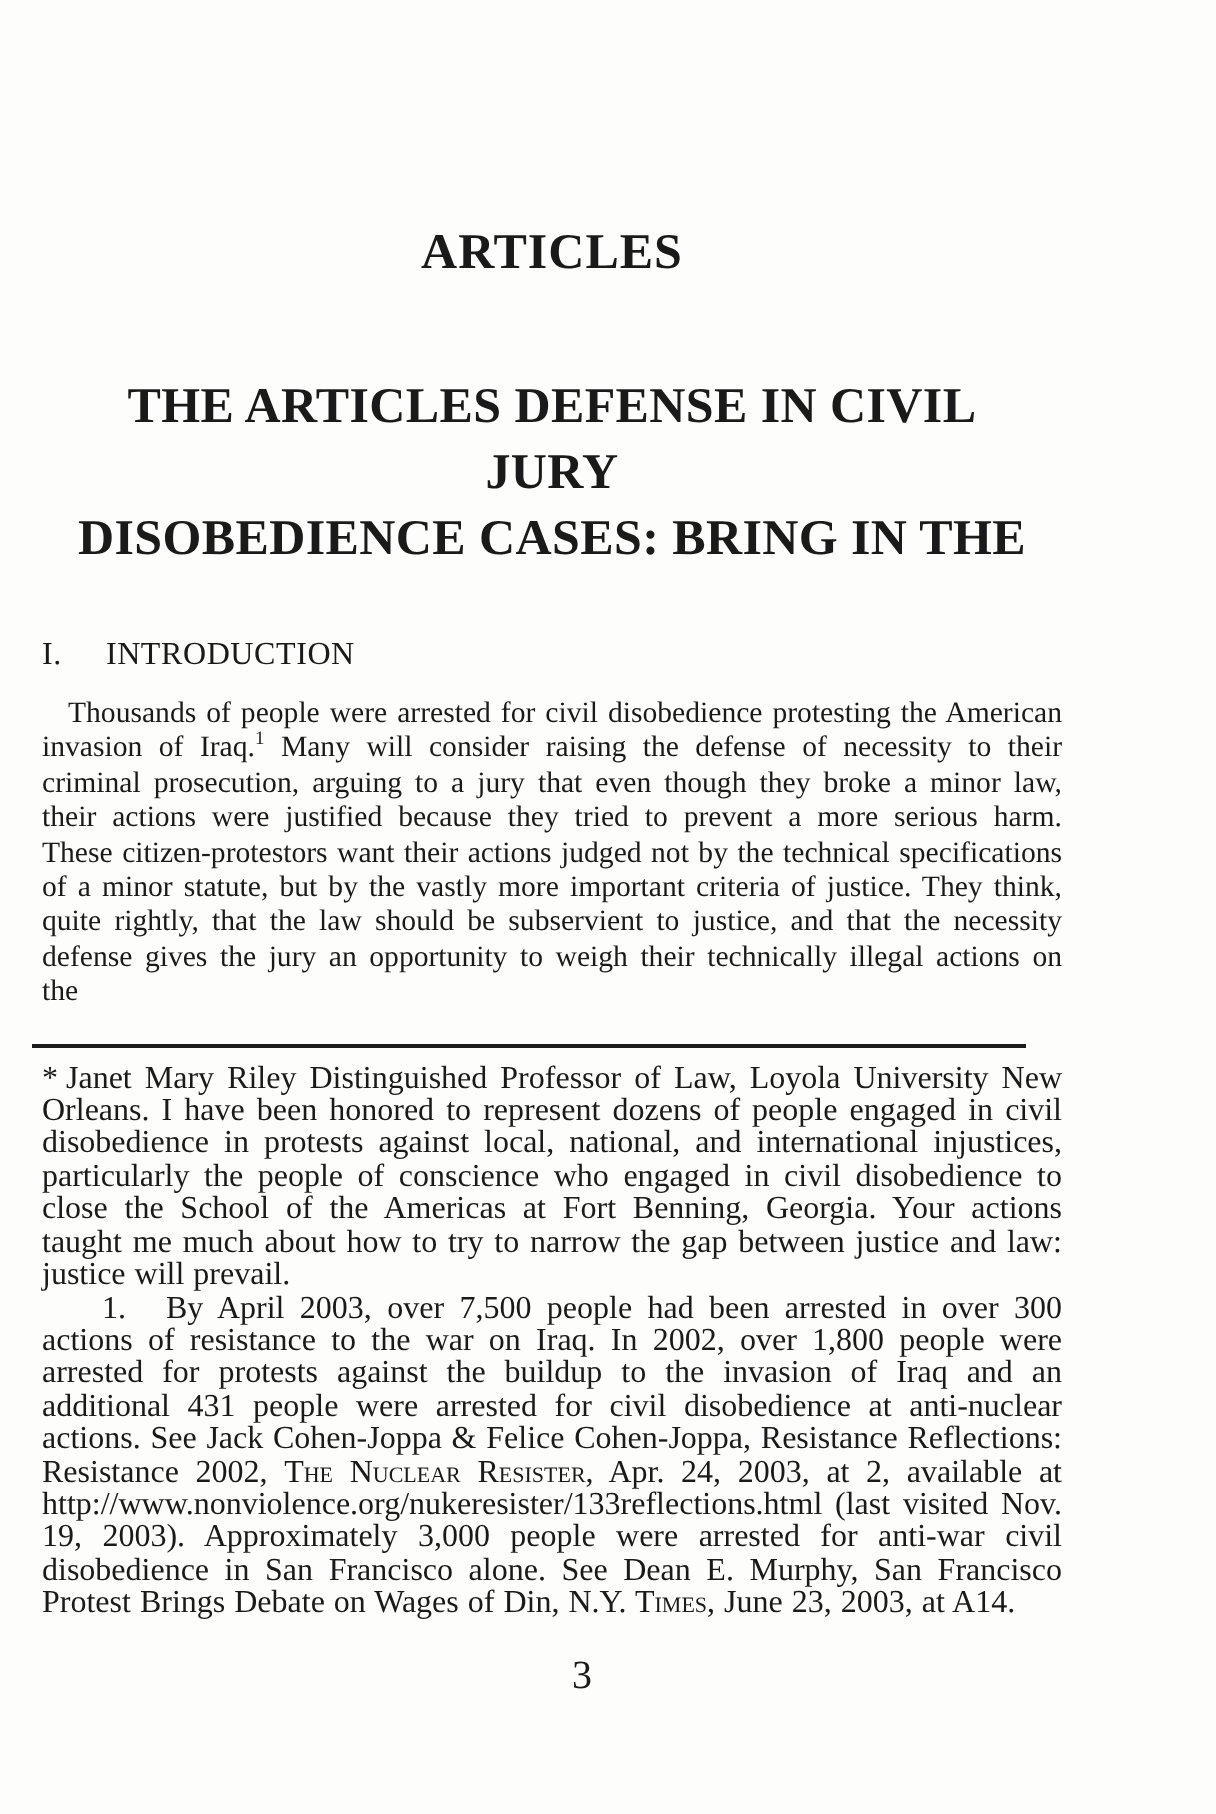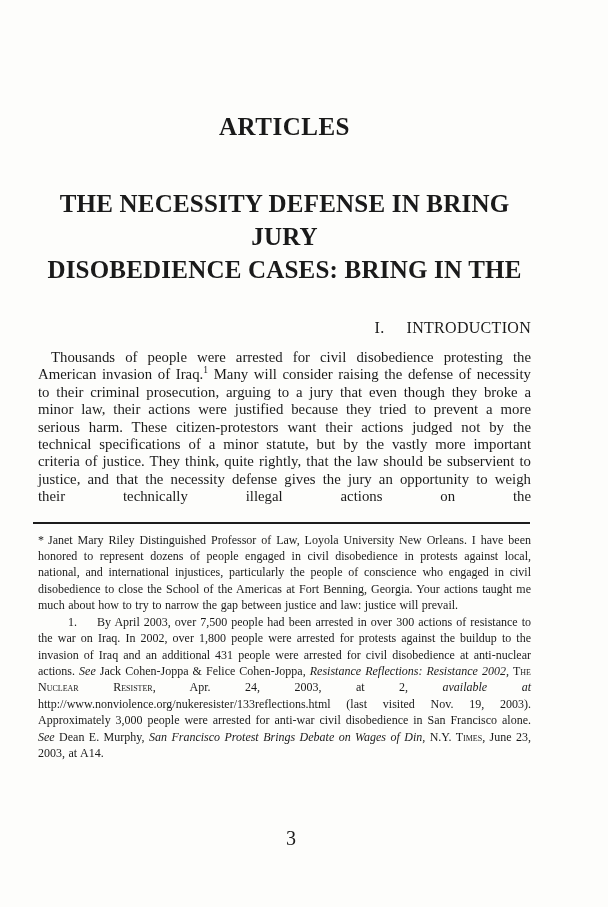--- a/index.html
+++ b/index.html
@@ -5,21 +5,21 @@
   html, body { margin: 0; padding: 0; background: #e8e8e6; }
   .page {
     position: relative;
     width: 608px;
     height: 907px;
     margin: 0 auto;
     background: #fdfdfb;
     color: #1a1a1a;
     font-family: "Liberation Serif", "DejaVu Serif", serif;
     box-sizing: border-box;
-    padding: 113px 77px 0 38px;
+    padding: 113px 77px 0 21px;
     overflow: hidden;
   }
   .kicker {
     text-align: center;
     font-size: 25px;
     font-weight: bold;
     letter-spacing: 0.5px;
     line-height: 28px;
   }
   .title {
@@ -37,21 +37,21 @@
     line-height: 28px;
   }
   .author sup {
     font-size: 14px;
     font-weight: bold;
     vertical-align: super;
     line-height: 0;
   }
   .section-heading {
     margin-top: 32px;
-    text-align: right;
+    text-align: left;
     font-size: 16px;
     line-height: 20px;
     letter-spacing: 0.3px;
   }
   .section-heading .sec-num { margin-right: 22px; }
   .body-para {
     margin: 11px 0 0 0;
     font-size: 14.8px;
     line-height: 17.4px;
     text-align: justify;
@@ -66,50 +66,50 @@
   }
   .fn-rule {
     margin-top: 16px;
     margin-left: -5px;
     width: 497px;
     border: none;
     border-top: 2px solid #1c1c1c;
   }
   .footnotes {
     margin-top: 7px;
-    font-size: 12px;
+    font-size: 16px;
     line-height: 16.4px;
     text-align: justify;
     word-spacing: 0.5px;
   }
   .fn { margin: 0; }
   .fn-1 { text-indent: 30px; }
   .fn-star .fn-marker { margin-right: 4px; }
   .fn-1 .fn-num { margin-right: 20px; }
-  .it { font-style: italic; }
+  .it { }
   .sc { font-variant: small-caps; margin-top: 18px; }
   .page-number {
     position: absolute;
     bottom: 58px;
     left: 51px;
     width: 480px;
     text-align: center;
     font-size: 20px;
     line-height: 22px;
   }
 </style>
 </head>
 <body>
 
 <div class="page">
 
   <div class="kicker">ARTICLES</div>
 
   <div class="title">
-    <div>THE NECESSITY DEFENSE IN BRING</div>
+    <div>THE ARTICLES DEFENSE IN CIVIL</div>
     <div>JURY</div>
     <div>DISOBEDIENCE CASES: BRING IN THE</div>
   </div>
 
 
   <div class="section-heading"><span class="sec-num">I.</span><span>INTRODUCTION</span></div>
 
   <p class="body-para"><span>Thousands of people were arrested for civil disobedience protesting the American invasion of Iraq.</span><sup>1</sup><span> Many will consider raising the defense of necessity to their criminal prosecution, arguing to a jury that even though they broke a minor law, their actions were justified because they tried to prevent a more serious harm. These citizen-protestors want their actions judged not by the technical specifications of a minor statute, but by the vastly more important criteria of justice. They think, quite rightly, that the law should be subservient to justice, and that the necessity defense gives the jury an opportunity to weigh their technically illegal actions on the</span></p>
 
   <hr class="fn-rule">

